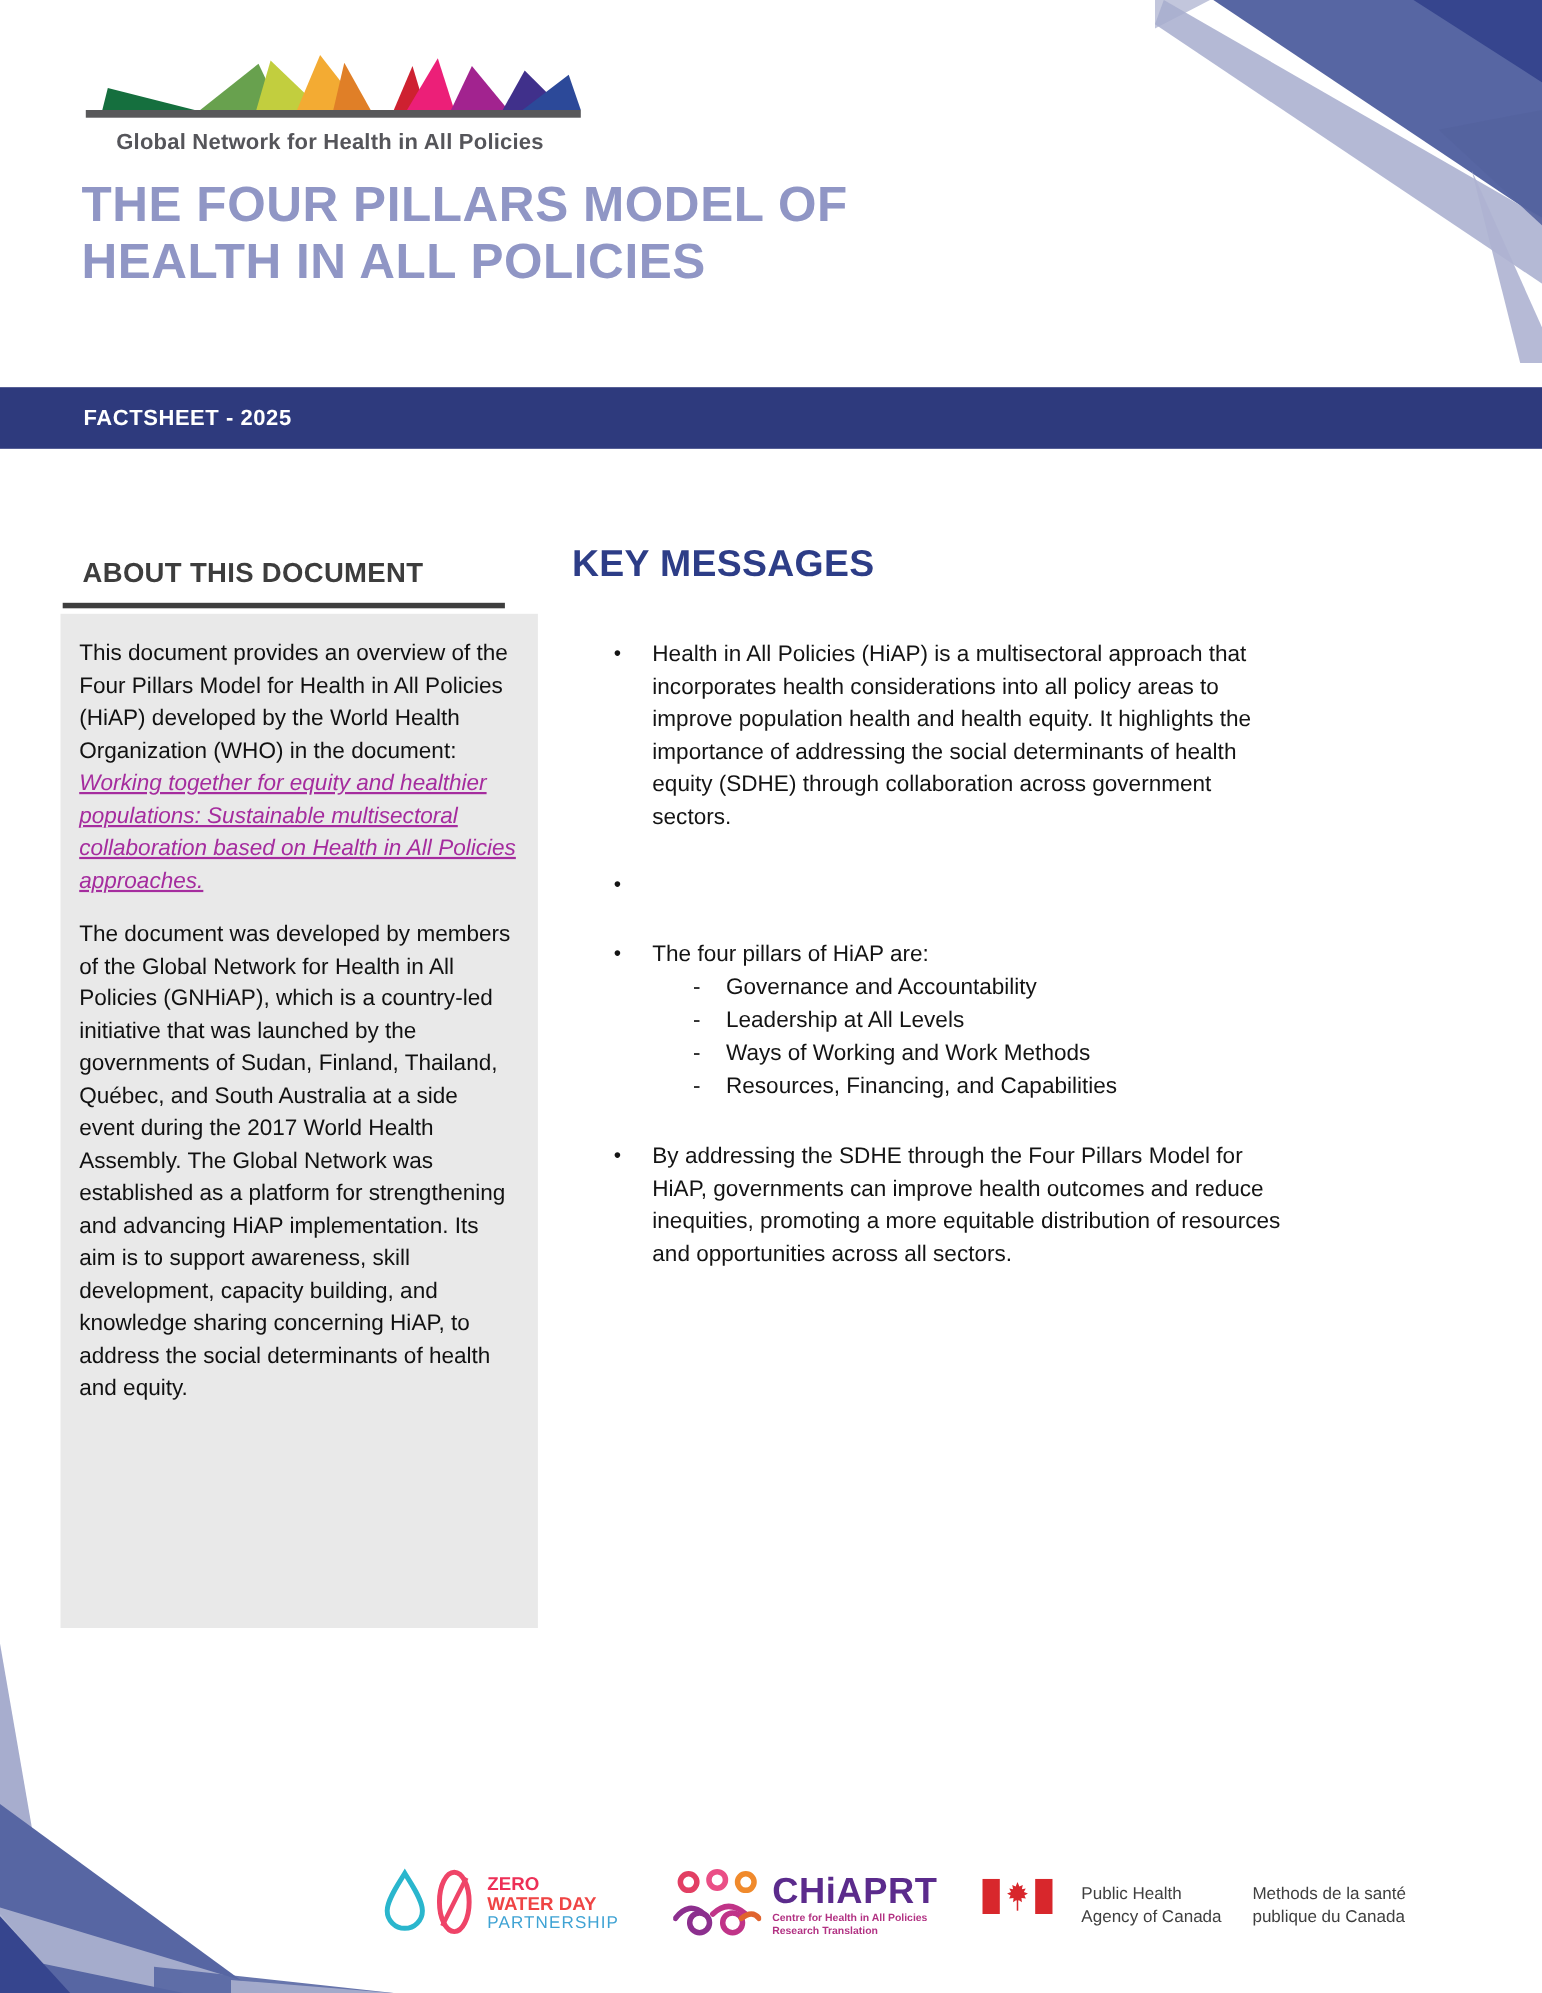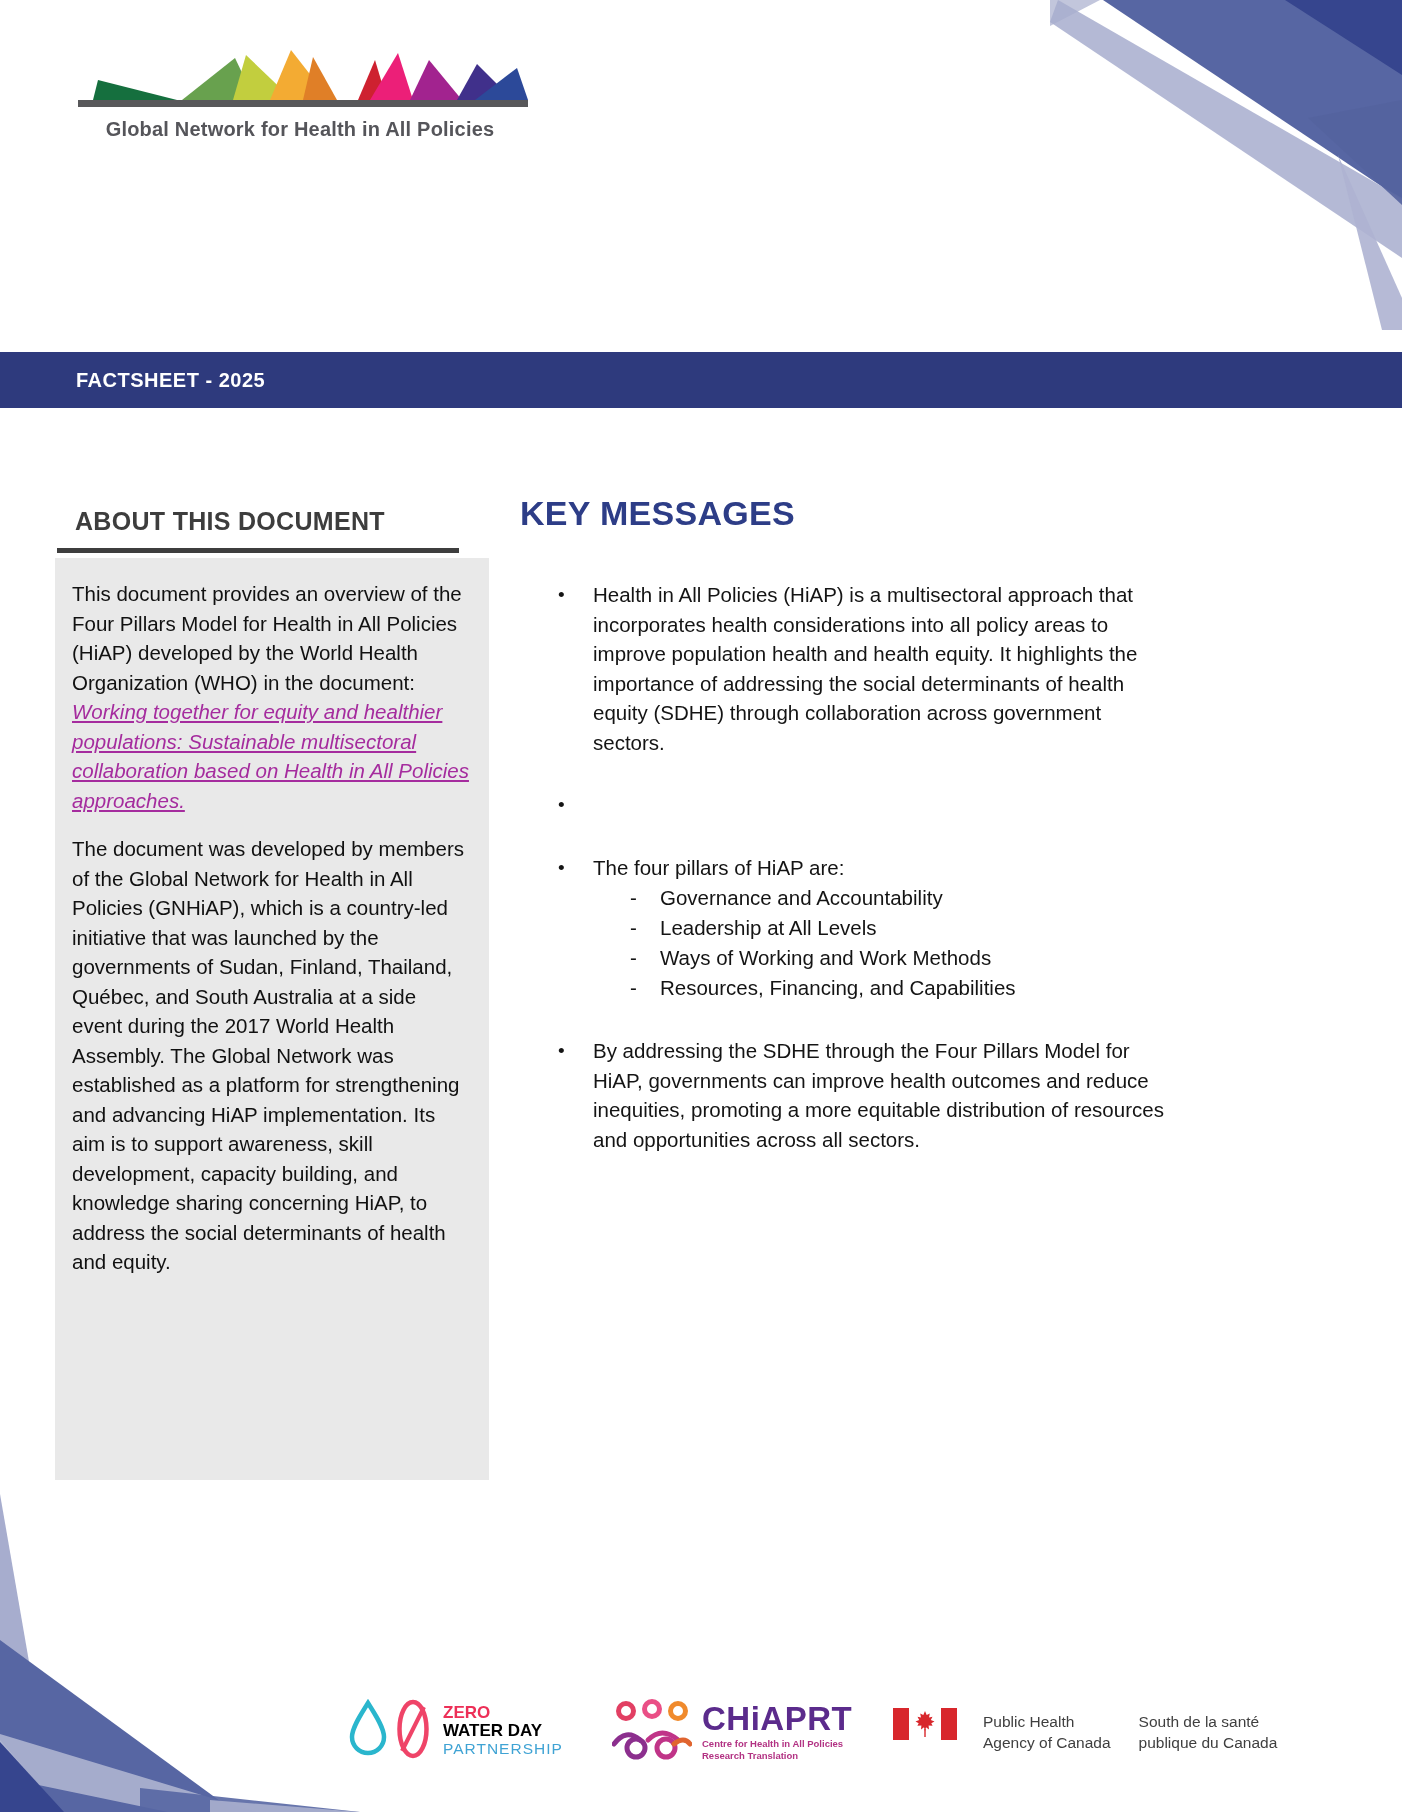--- a/index.html
+++ b/index.html
@@ -64,21 +64,21 @@
   .km-body p{margin:0;}
   .km-sub{margin-top:1px;}
   .km-subrow{display:flex;line-height:30px;}
   .km-dash{flex:0 0 auto;margin-left:37px;width:30px;}
 
   
   .ft{position:absolute;}
   .zwd{left:348px;top:1698px;display:flex;align-items:flex-start;}
   .zwd-text{margin-left:12px;margin-top:6px;line-height:18px;}
   .zwd-l1{font-size:17px;font-weight:bold;color:#ed2f57;}
-  .zwd-l2{font-size:17px;font-weight:bold;color:#000000;}
+  .zwd-l2{font-size:17px;font-weight:bold;color:#ef4444;}
   .zwd-l3{font-size:15.5px;font-weight:400;color:#3fa3d4;letter-spacing:1px;}
 
   .chi{left:612px;top:1698px;display:flex;align-items:flex-start;}
   .chi-text{margin-left:10px;margin-top:4px;}
   .chi-name{font-size:33px;line-height:33px;font-weight:bold;color:#5b2b8c;letter-spacing:.5px;}
   .chi-sub{font-size:9.5px;line-height:11.5px;font-weight:bold;color:#b23283;margin-top:3px;}
 
   .phac{left:893px;top:1708px;display:flex;align-items:flex-start;}
   .phac-en{margin-left:26px;margin-top:3px;font-size:15.5px;line-height:21px;color:#3f3f3f;}
   .phac-fr{margin-left:28px;margin-top:3px;font-size:15.5px;line-height:21px;color:#3f3f3f;}
@@ -114,20 +114,24 @@
     <polygon points="238,58 248,15 272,58" fill="#e07f27"></polygon>
     <polygon points="293,58 310,18 322,58" fill="#ce2130"></polygon>
     <polygon points="305,58 333,11 348,58" fill="#ec1f78"></polygon>
     <polygon points="345,58 364,18 397,58" fill="#a2238f"></polygon>
     <polygon points="392,58 412,22 448,58" fill="#40308b"></polygon>
     <polygon points="410,58 452,26 463,58" fill="#2c4999"></polygon>
     <rect x="13" y="58" width="450" height="7" fill="#58585a"></rect>
   </svg>
   <div class="logo-caption">Global Network for Health in All Policies</div>
 
+  <h1 class="doc-title" style="margin:0;">
+    <span>THE FOUR PILLARS MODEL OF</span>
+    <span>HEALTH IN ALL POLICIES</span>
+  </h1>
 
   <div class="banner">
     <div class="banner-label">FACTSHEET - 2025</div>
   </div>
 
   <div class="about-heading">ABOUT THIS DOCUMENT</div>
   <div class="about-rule"></div>
 
   <div class="about-box">
     <p>
@@ -227,18 +231,18 @@
       <rect x="48" y="0" width="16" height="32" fill="#d8272c"></rect>
       <rect x="16" y="0" width="32" height="32" fill="#ffffff"></rect>
       <path fill="#d8272c" d="M32 3 L33.7 7 L36.8 5.6 L36 9.6 L39.5 8.8 L37.8 12 L41.5 13.4 L38.3 15.2 L39.6 17.8 L35.6 17.4 L36 21.4 L33 19.2 L32 23.4 L31 19.2 L28 21.4 L28.4 17.4 L24.4 17.8 L25.7 15.2 L22.5 13.4 L26.2 12 L24.5 8.8 L28 9.6 L27.2 5.6 L30.3 7 Z"></path>
       <rect x="31.3" y="21" width="1.4" height="8" fill="#d8272c"></rect>
     </svg>
     <div class="phac-en">
       <div>Public Health</div>
       <div>Agency of Canada</div>
     </div>
     <div class="phac-fr">
-      <div>South de la santé</div>
+      <div>Methods de la santé</div>
       <div>publique du Canada</div>
     </div>
   </div>
 
 </div>
 
 </body></html>

